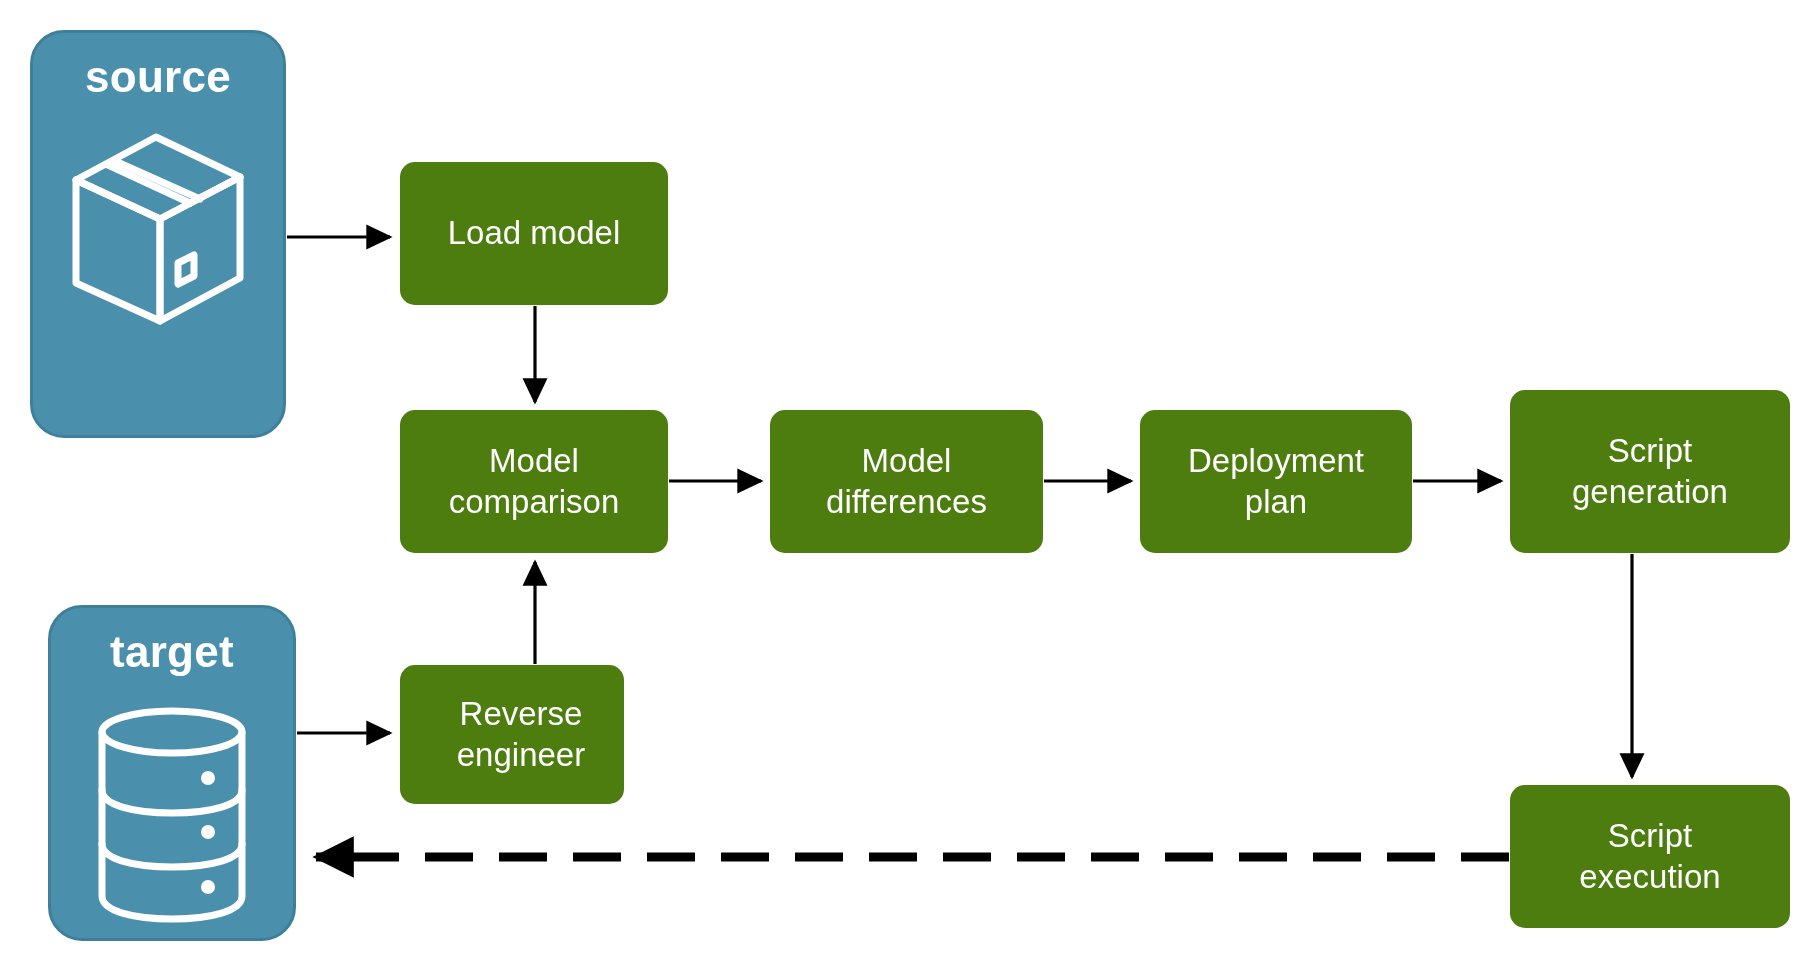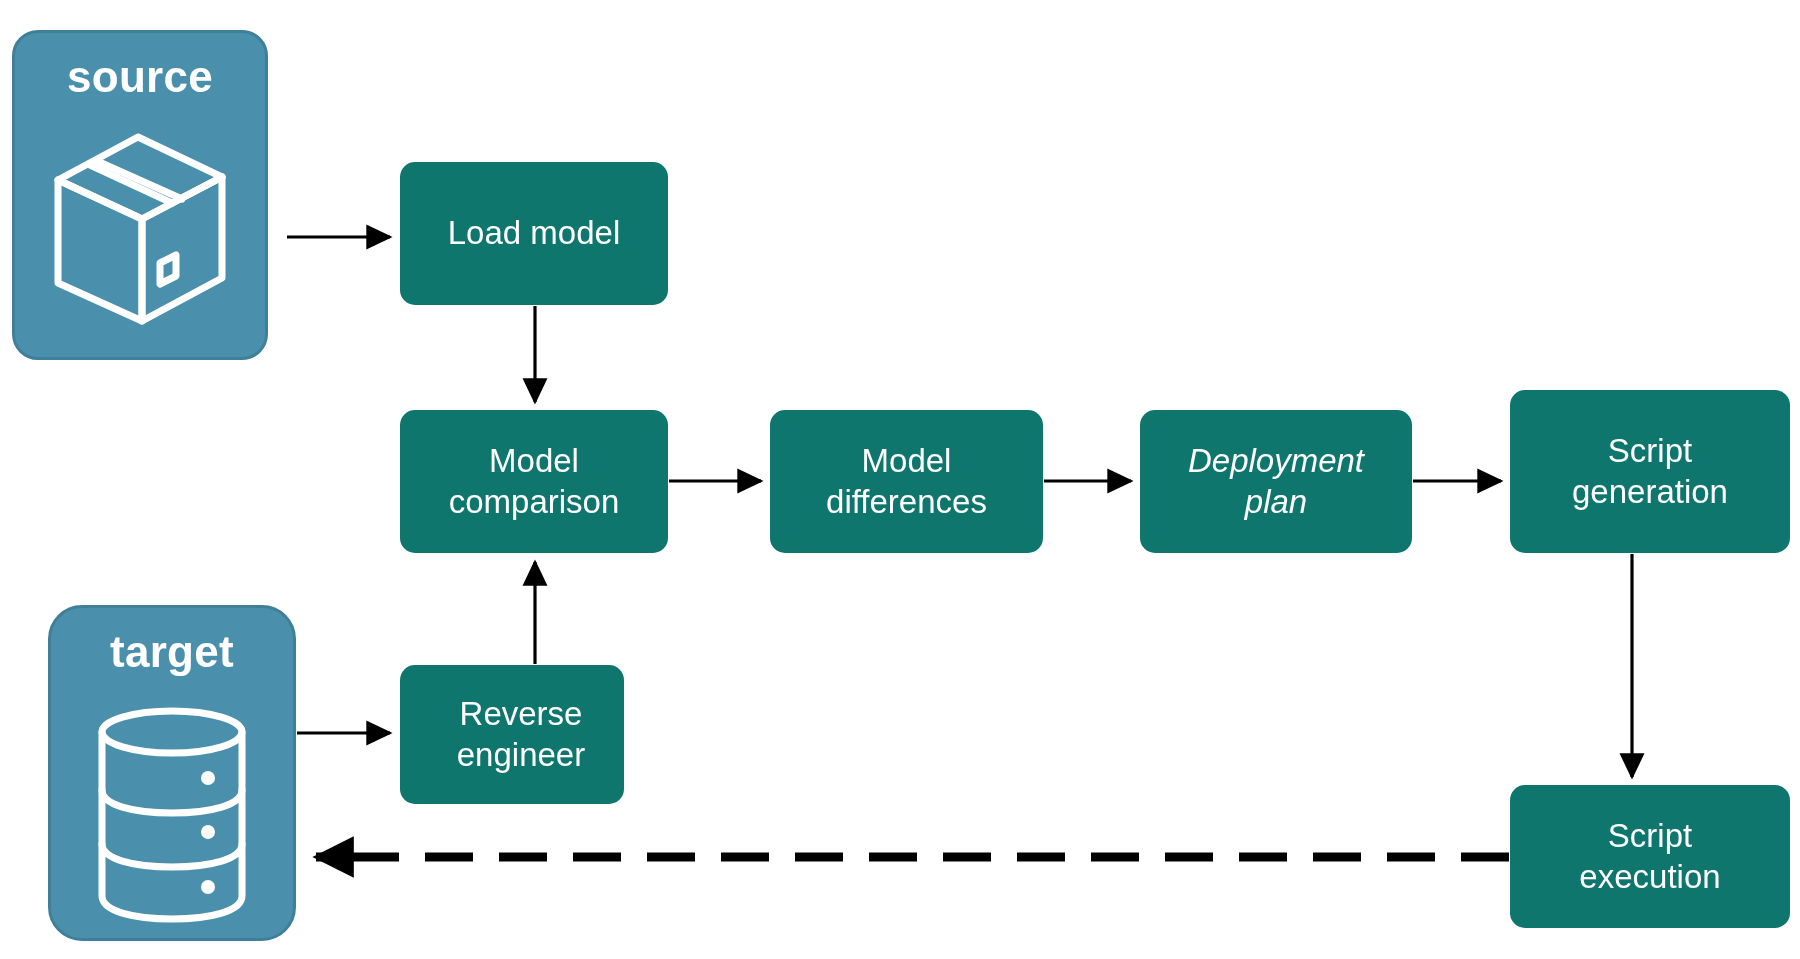--- a/index.html
+++ b/index.html
@@ -38,21 +38,21 @@
     text-align: center;
     line-height: 1;
   }
   .endpoint-icon {
     display: block;
   }
 
   
   .pbox {
     position: absolute;
-    background: #0f766e;
+    background: #4d7c0f;
     border-radius: 15px;
     box-sizing: border-box;
     display: flex;
     align-items: center;
     justify-content: center;
     color: #ffffff;
     font-size: 33px;
     line-height: 1.22;
     text-align: center;
     white-space: pre-line;
@@ -96,21 +96,21 @@
 
     <line x1="1044" y1="481" x2="1131" y2="481" stroke="#000000" stroke-width="3.2" marker-end="url(#ah)"></line>
 
     <line x1="1413" y1="481" x2="1501" y2="481" stroke="#000000" stroke-width="3.2" marker-end="url(#ah)"></line>
 
     <line x1="1632" y1="554" x2="1632" y2="777" stroke="#000000" stroke-width="3.2" marker-end="url(#ah)"></line>
 
     <line x1="1509" y1="857" x2="316" y2="857" stroke="#000000" stroke-width="9" stroke-dasharray="48,26" marker-end="url(#ah-thick)"></line>
   </svg>
 
-  <div class="endpoint" style="left:12px; top:30px; width:256px; height:330px; padding-top:22px;border-radius:26px;">
+  <div class="endpoint" style="left:30px; top:30px; width:256px; height:408px; padding-top:22px;">
     <div class="endpoint-label" style="font-size:44px;">source</div>
     <span class="endpoint-icon" style="margin-top:16px;">
       <svg width="196" height="210" viewBox="0 0 196 210" xmlns="http://www.w3.org/2000/svg">
         <g fill="none" stroke="#ffffff" stroke-width="7" stroke-linejoin="round" stroke-linecap="round">
 
           <path d="M16 65 L16 168 L100 206 L100 104 Z"></path>
           <path d="M100 104 L100 206 L180 163 L180 62 Z"></path>
           <path d="M16 65 L100 104 L180 62 L96 22 Z"></path>
 
           <path d="M48 50 L130 88"></path>
@@ -149,21 +149,21 @@
   </div>
 
   <div class="pbox" style="left:400px; top:162px; width:268px; height:143px;">Load model</div>
 
   <div class="pbox" style="left:400px; top:410px; width:268px; height:143px;">Model
 comparison</div>
 
   <div class="pbox" style="left:770px; top:410px; width:273px; height:143px;">Model
 differences</div>
 
-  <div class="pbox" style="left:1140px; top:410px; width:272px; height:143px;font-style:italic;">Deployment
+  <div class="pbox" style="left:1140px; top:410px; width:272px; height:143px;">Deployment
 plan</div>
 
   <div class="pbox" style="left:1510px; top:390px; width:280px; height:163px;">Script
 generation</div>
 
   <div class="pbox" style="left:400px; top:665px; width:224px; height:139px;padding-left:28px;">Reverse
 engineer</div>
 
   <div class="pbox" style="left:1510px; top:785px; width:280px; height:143px;">Script
 execution</div>

